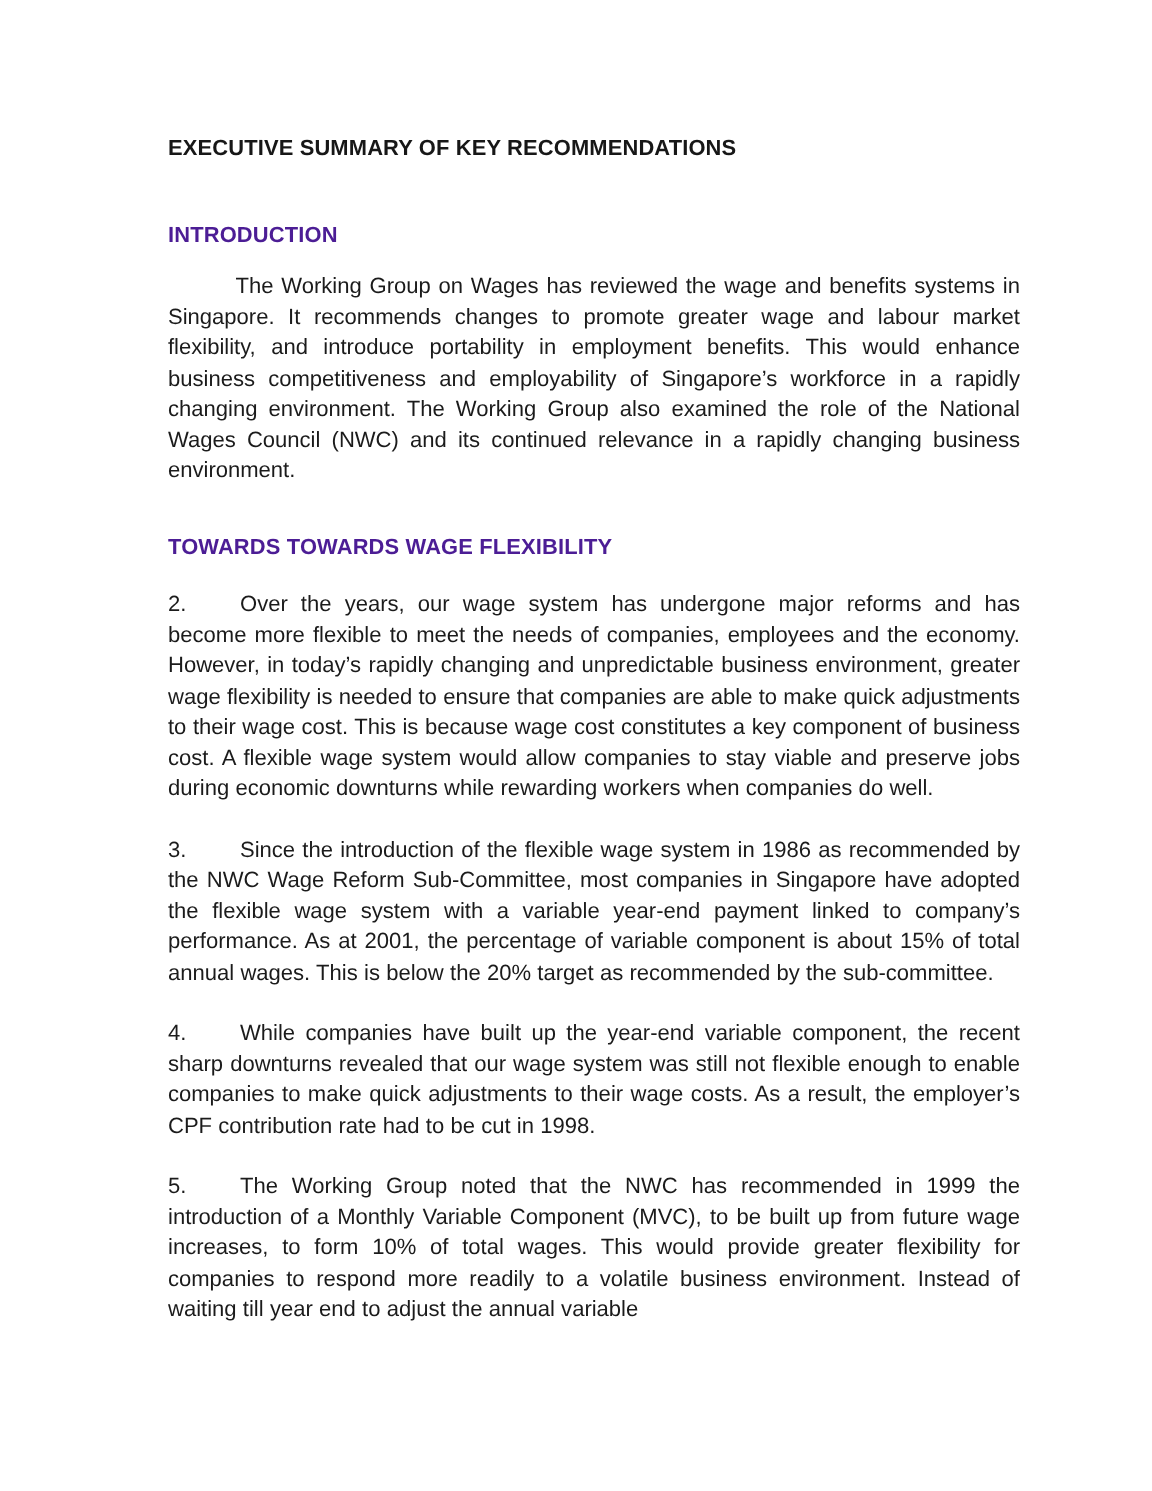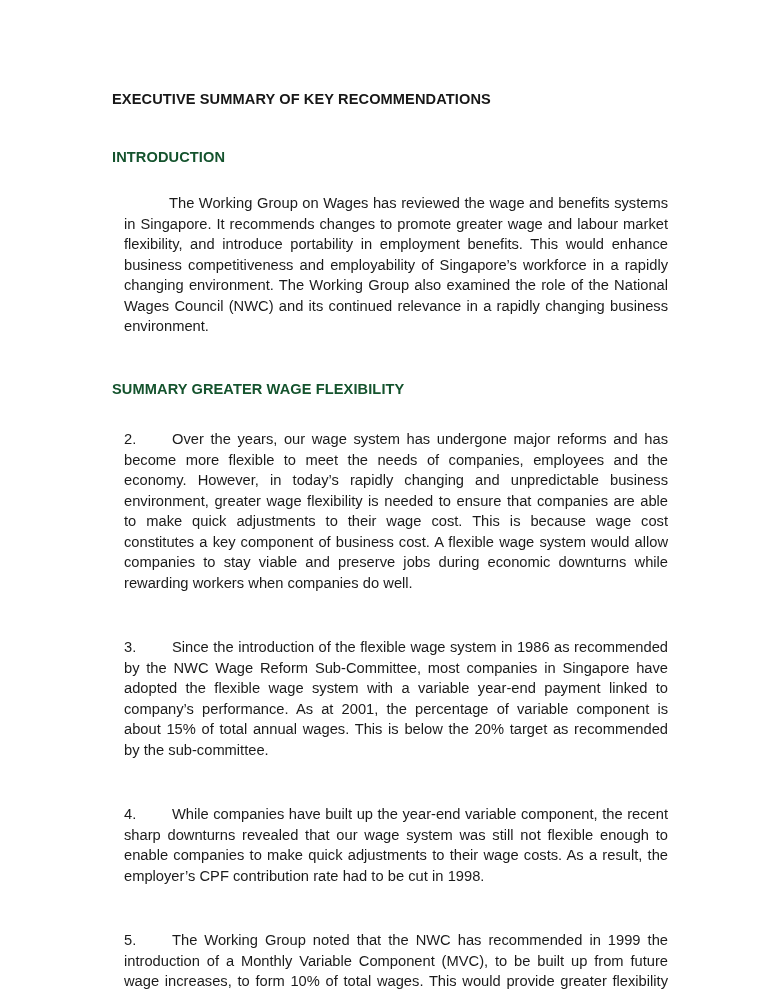--- a/index.html
+++ b/index.html
@@ -34,32 +34,32 @@
     line-height: 20.5px;
     margin: 0 0 0 0;
     color: #171717;
   }
   .section-heading {
     font-size: 14.6px;
     font-weight: bold;
     letter-spacing: 0.1px;
     line-height: 20.5px;
     margin: 0;
-    color: #14532d;
+    color: #4c1d95;
   }
   .gap-after-title { height: 37px; }
   .gap-after-intro-heading { height: 14px; }
   .gap-before-section { height: 30px; }
   .gap-after-section-heading { height: 18px; }
   .para-gap { height: 20px; }
 
   p.body-para {
     font-size: 14.7px;
     line-height: 20.5px;
-    margin: 12px;
+    margin: 0;
     text-align: justify;
     text-justify: inter-word;
     color: #1b1b1b;
     word-spacing: 0.1px;
   }
   p.body-para.indent-first {
     text-indent: 45px;
   }
   .para-num {
     display: inline-block;
@@ -78,21 +78,21 @@
     <div class="gap-after-title"></div>
 
     <h2 class="section-heading">INTRODUCTION</h2>
 
     <div class="gap-after-intro-heading"></div>
 
     <p class="body-para indent-first">The Working Group on Wages has reviewed the wage and benefits systems in Singapore. It recommends changes to promote greater wage and labour market flexibility, and introduce portability in employment benefits. This would enhance business competitiveness and employability of Singapore’s workforce in a rapidly changing environment. The Working Group also examined the role of the National Wages Council (NWC) and its continued relevance in a rapidly changing business environment.</p>
 
     <div class="gap-before-section"></div>
 
-    <h2 class="section-heading">SUMMARY GREATER WAGE FLEXIBILITY</h2>
+    <h2 class="section-heading">TOWARDS TOWARDS WAGE FLEXIBILITY</h2>
 
     <div class="gap-after-section-heading"></div>
 
     <p class="body-para"><span class="para-num">2.</span><span>Over the years, our wage system has undergone major reforms and has become more flexible to meet the needs of companies, employees and the economy. However, in today’s rapidly changing and unpredictable business environment, greater wage flexibility is needed to ensure that companies are able to make quick adjustments to their wage cost. This is because wage cost constitutes a key component of business cost. A flexible wage system would allow companies to stay viable and preserve jobs during economic downturns while rewarding workers when companies do well.</span></p>
 
     <div class="para-gap"></div>
 
     <p class="body-para"><span class="para-num">3.</span><span>Since the introduction of the flexible wage system in 1986 as recommended by the NWC Wage Reform Sub-Committee, most companies in Singapore have adopted the flexible wage system with a variable year-end payment linked to company’s performance. As at 2001, the percentage of variable component is about 15% of total annual wages. This is below the 20% target as recommended by the sub-committee.</span></p>
 
     <div class="para-gap"></div>

